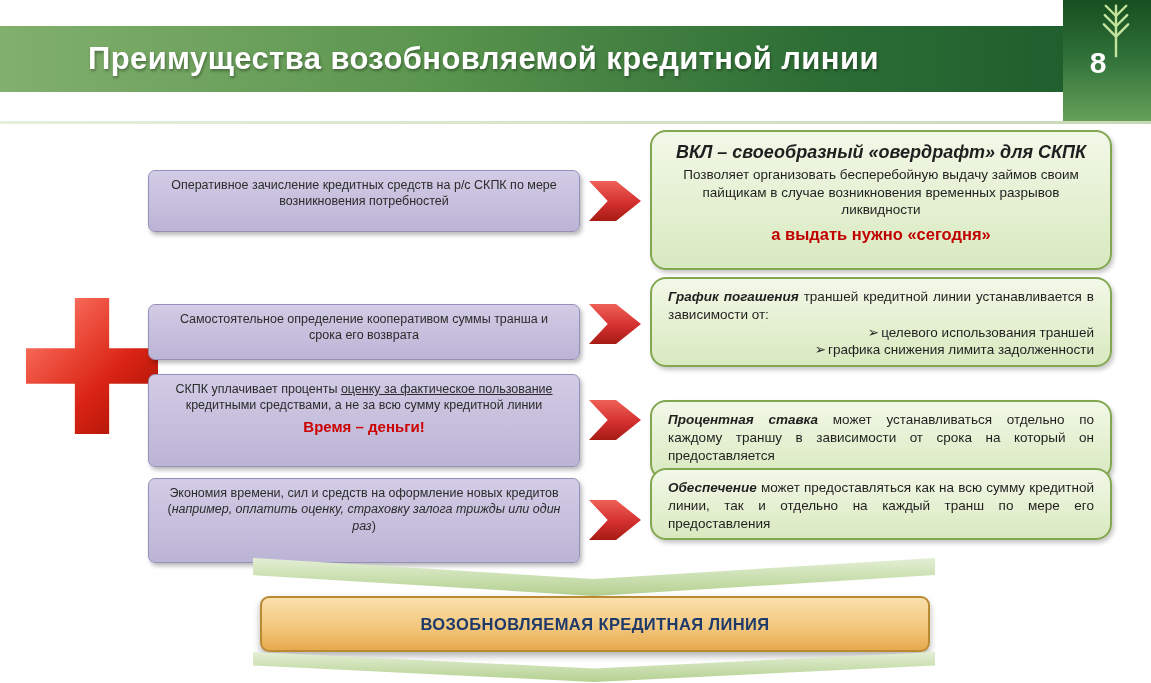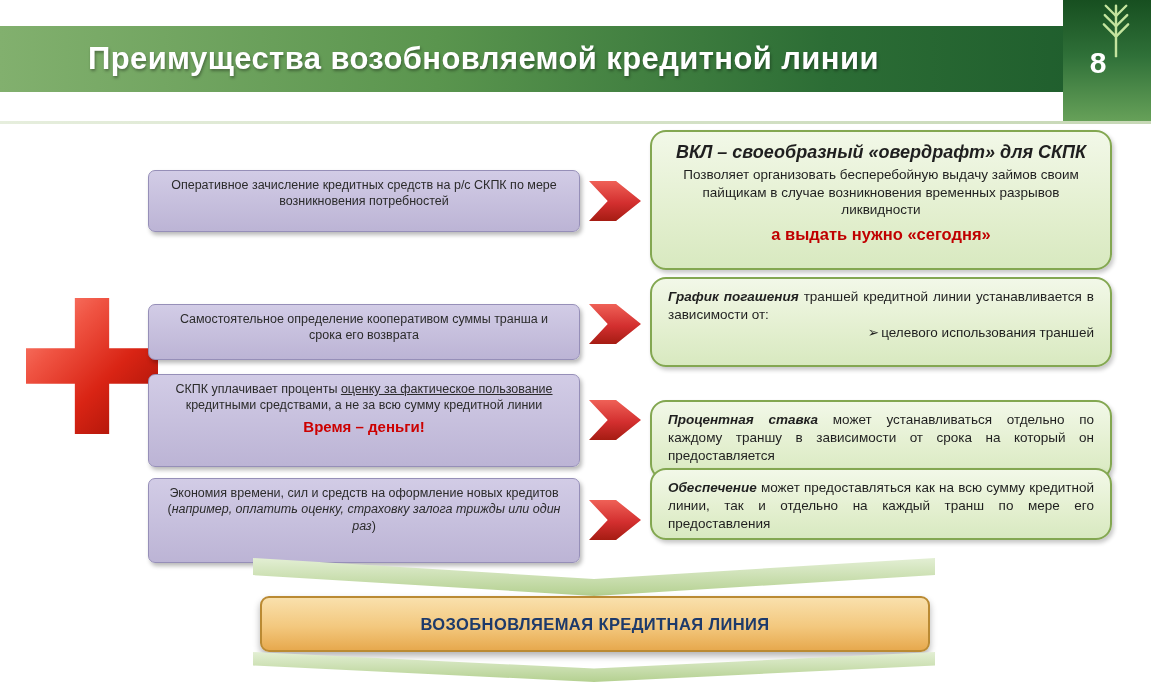--- a/index.html
+++ b/index.html
@@ -130,20 +130,23 @@
     </div>
   </div>
 
   <div class="gbox" style="top:277px;height:90px;">
     <div class="g-just">
       <span class="bi">График погашения</span><span> траншей кредитной линии устанавливается в зависимости от:</span>
     </div>
     <div class="bullet-row">
       <span class="marker">➢</span><span>целевого использования траншей</span>
     </div>
+    <div class="bullet-row">
+      <span class="marker">➢</span><span>графика снижения лимита задолженности</span>
+    </div>
   </div>
 
   <div class="gbox" style="top:400px;height:80px;">
     <div class="g-just">
       <span class="bi">Процентная ставка</span><span> может устанавливаться отдельно по каждому траншу в зависимости от срока на который он предоставляется</span>
     </div>
   </div>
 
   <div class="gbox" style="top:468px;height:72px;">
     <div class="g-just">

